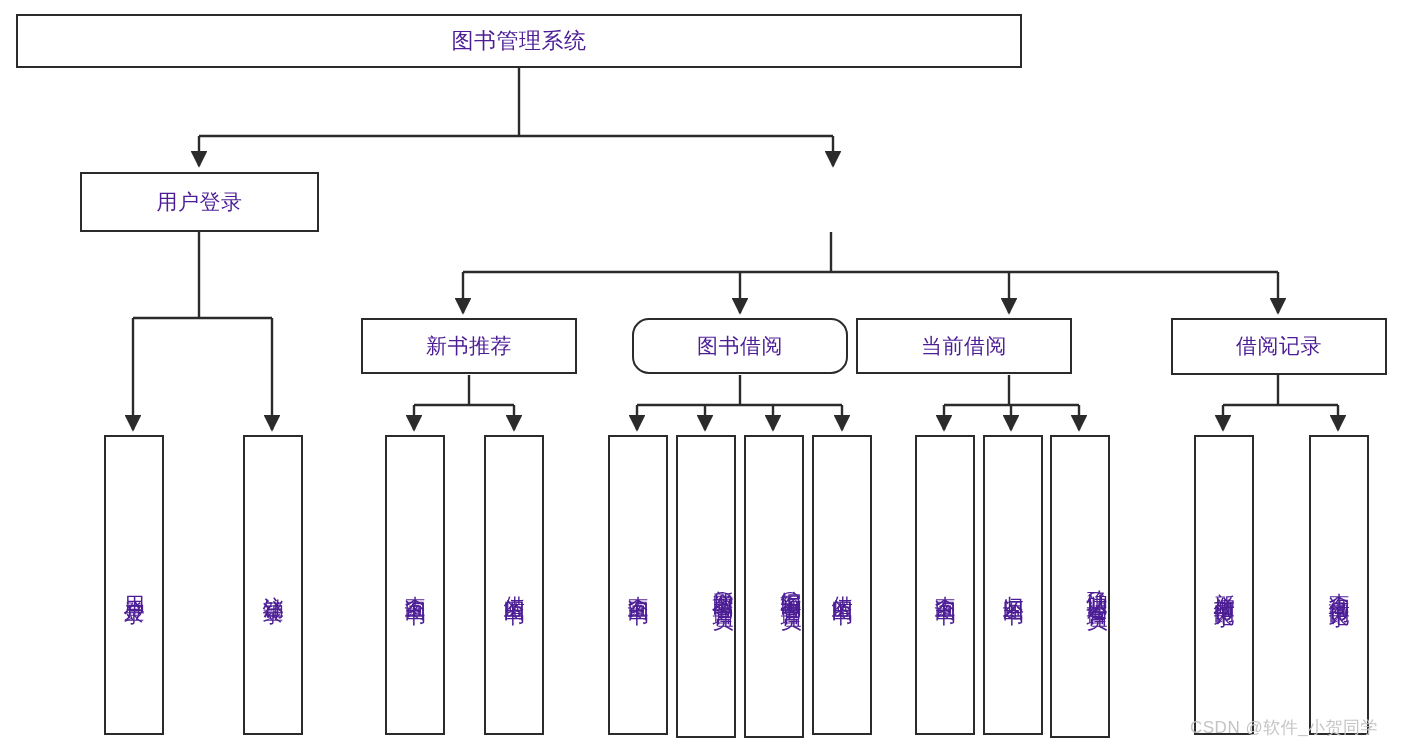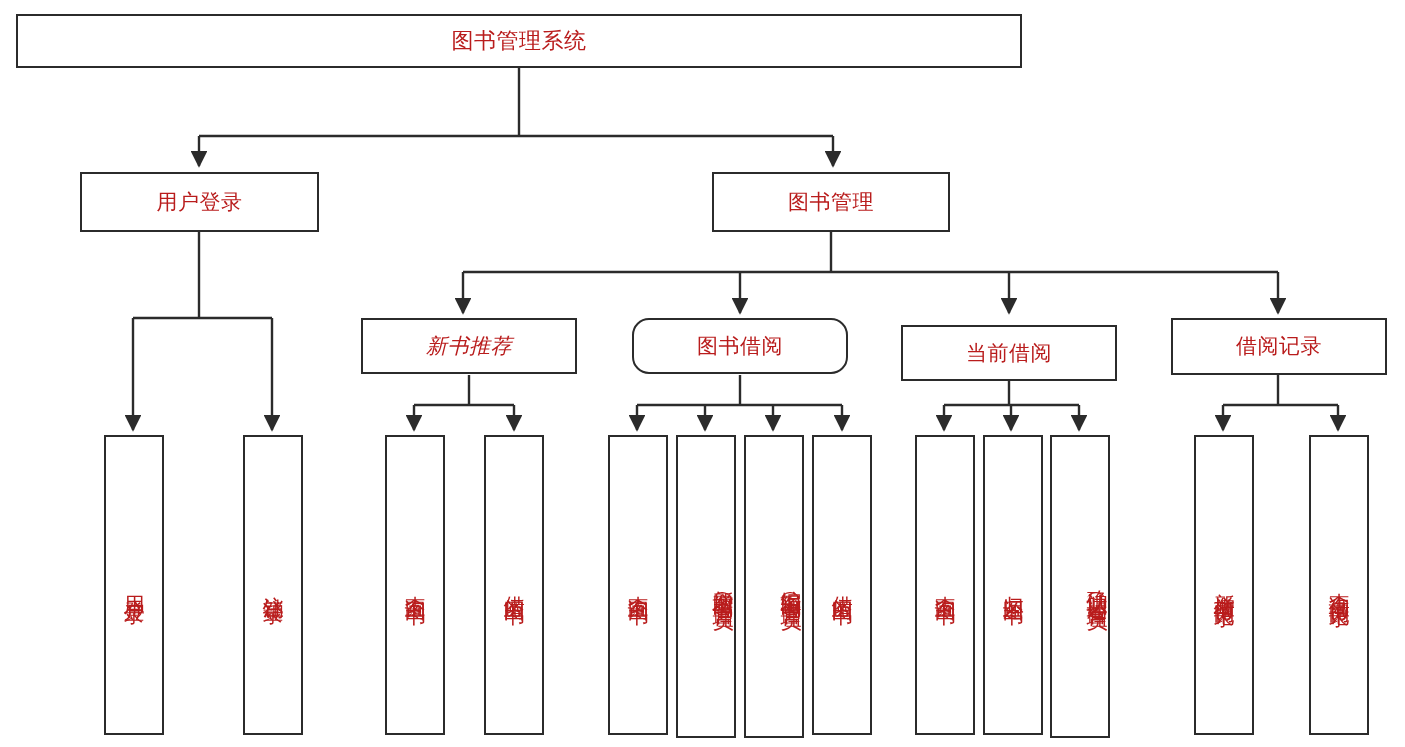--- a/index.html
+++ b/index.html
@@ -27,21 +27,21 @@
     pointer-events: none;
   }
   .node {
     position: absolute;
     box-sizing: border-box;
     border: 2px solid #2b2b2b;
     background: #ffffff;
     display: flex;
     align-items: center;
     justify-content: center;
-    color: #b91c1c;
+    color: #4c1d95;
     line-height: 1.06;
   }
   .node.horiz {
     font-size: 21px;
     letter-spacing: 0.5px;
     writing-mode: horizontal-tb;
   }
   .node.root {
     font-size: 22px;
   }
@@ -118,39 +118,39 @@
       <path d="M 1278 375 L 1278 405"></path>
       <path d="M 1223 405 L 1338 405"></path>
       <path d="M 1223 405 L 1223 430" marker-end="url(#arrow)"></path>
       <path d="M 1338 405 L 1338 430" marker-end="url(#arrow)"></path>
     </g>
   </svg>
 
   <div class="node horiz root" style="left:16px; top:14px; width:1006px; height:54px;">图书管理系统</div>
 
   <div class="node horiz" style="left:80px; top:172px; width:239px; height:60px;">用户登录</div>
-  <div class="node horiz" style="left:712px; top:172px; width:238px; height:60px;">图书管理</div>
 
-  <div class="node horiz" style="left:361px; top:318px; width:216px; height:56px;font-style:italic;">新书推荐</div>
+  <div class="node horiz" style="left:361px; top:318px; width:216px; height:56px;">新书推荐</div>
   <div class="node horiz" style="left:632px; top:318px; width:216px; height:56px;border-radius:17px;">图书借阅</div>
-  <div class="node horiz" style="left:901px; top:318px; width:216px; height:56px;margin-top:7px;">当前借阅</div>
+  <div class="node horiz" style="left:856px; top:318px; width:216px; height:56px;">当前借阅</div>
   <div class="node horiz" style="left:1171px; top:318px; width:216px; height:57px;">借阅记录</div>
 
   <div class="node vert center-text" style="left:104px; top:435px; width:60px; height:300px;">用户登录</div>
   <div class="node vert center-text" style="left:243px; top:435px; width:60px; height:300px;">注销登录</div>
 
   <div class="node vert center-text" style="left:385px; top:435px; width:60px; height:300px;">查询图书</div>
   <div class="node vert center-text" style="left:484px; top:435px; width:60px; height:300px;">借阅图书</div>
 
   <div class="node vert center-text" style="left:608px; top:435px; width:60px; height:300px;">查询图书</div>
   <div class="node vert" style="left:676px; top:435px; width:60px; height:303px;">新增图书（管理员）</div>
   <div class="node vert" style="left:744px; top:435px; width:60px; height:303px;">编辑图书（管理员）</div>
   <div class="node vert center-text" style="left:812px; top:435px; width:60px; height:300px;">借阅图书</div>
 
   <div class="node vert center-text" style="left:915px; top:435px; width:60px; height:300px;">查询图书</div>
   <div class="node vert center-text" style="left:983px; top:435px; width:60px; height:300px;">归还图书</div>
   <div class="node vert" style="left:1050px; top:435px; width:60px; height:303px;">确认归还（管理员）</div>
 
   <div class="node vert center-text" style="left:1194px; top:435px; width:60px; height:300px;">新增借阅记录</div>
   <div class="node vert center-text" style="left:1309px; top:435px; width:60px; height:300px;">查询借阅记录</div>
 
+  <div class="watermark" style="left:1190px; top:716px;">CSDN @软件_小贺同学</div>
 
 </div>
 
 </body></html>

